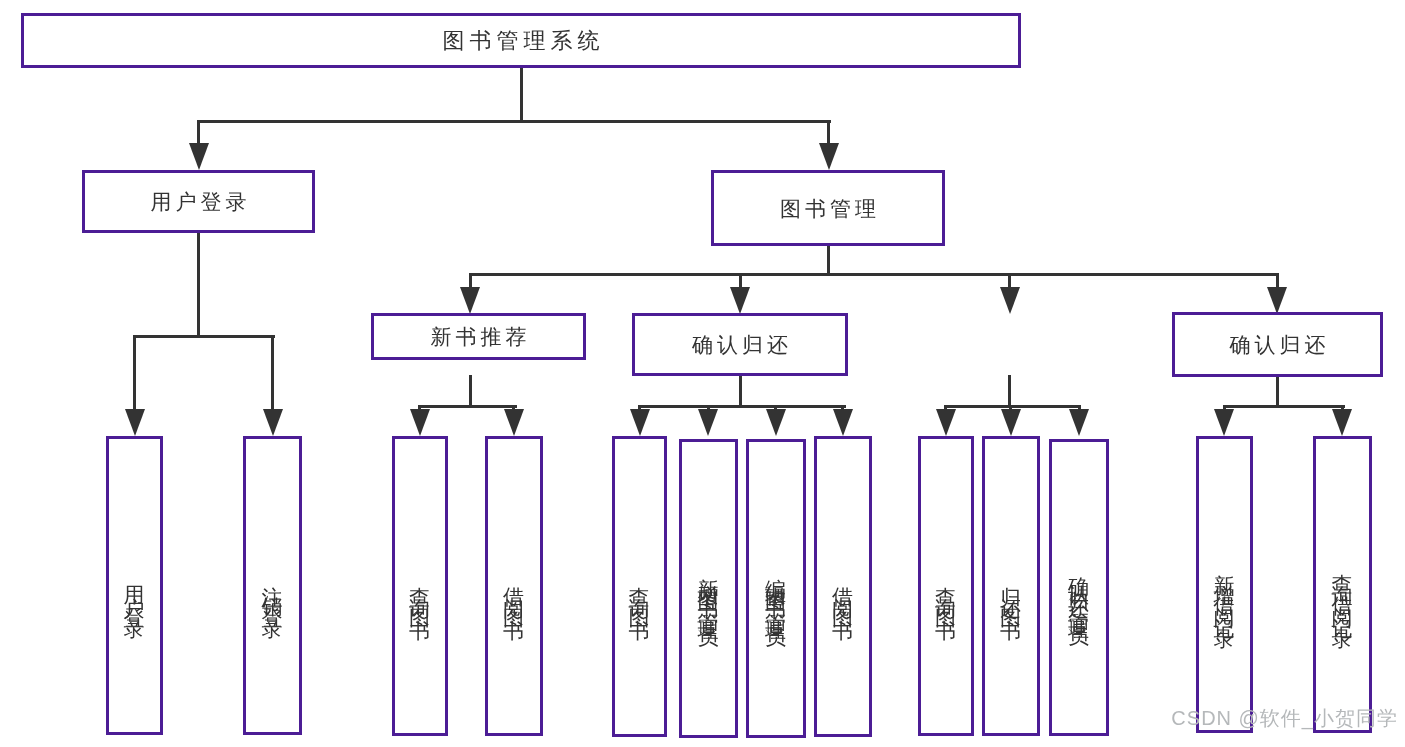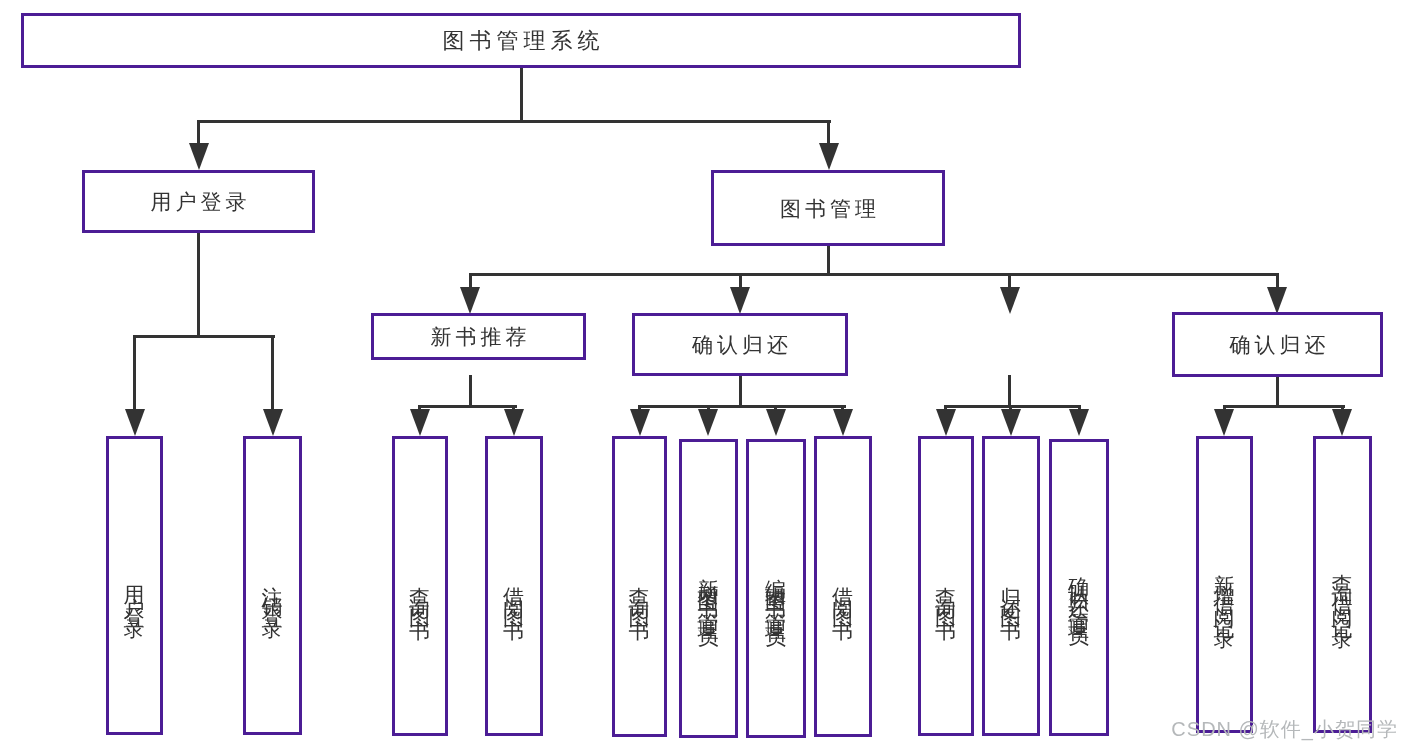--- a/index.html
+++ b/index.html
@@ -52,21 +52,21 @@
   .arrow{
     position:absolute;
     width:0;height:0;
     border-left:10px solid transparent;
     border-right:10px solid transparent;
     border-top:27px solid #333;
   }
   .watermark{
     position:absolute;
     right:7px;
-    bottom:4px;
+    bottom:15px;
     font-size:20px;
     color:#b5b8ba;
     letter-spacing:1px;
     z-index:5;
     white-space:nowrap;
   }
 </style>
 </head>
 <body>
 

